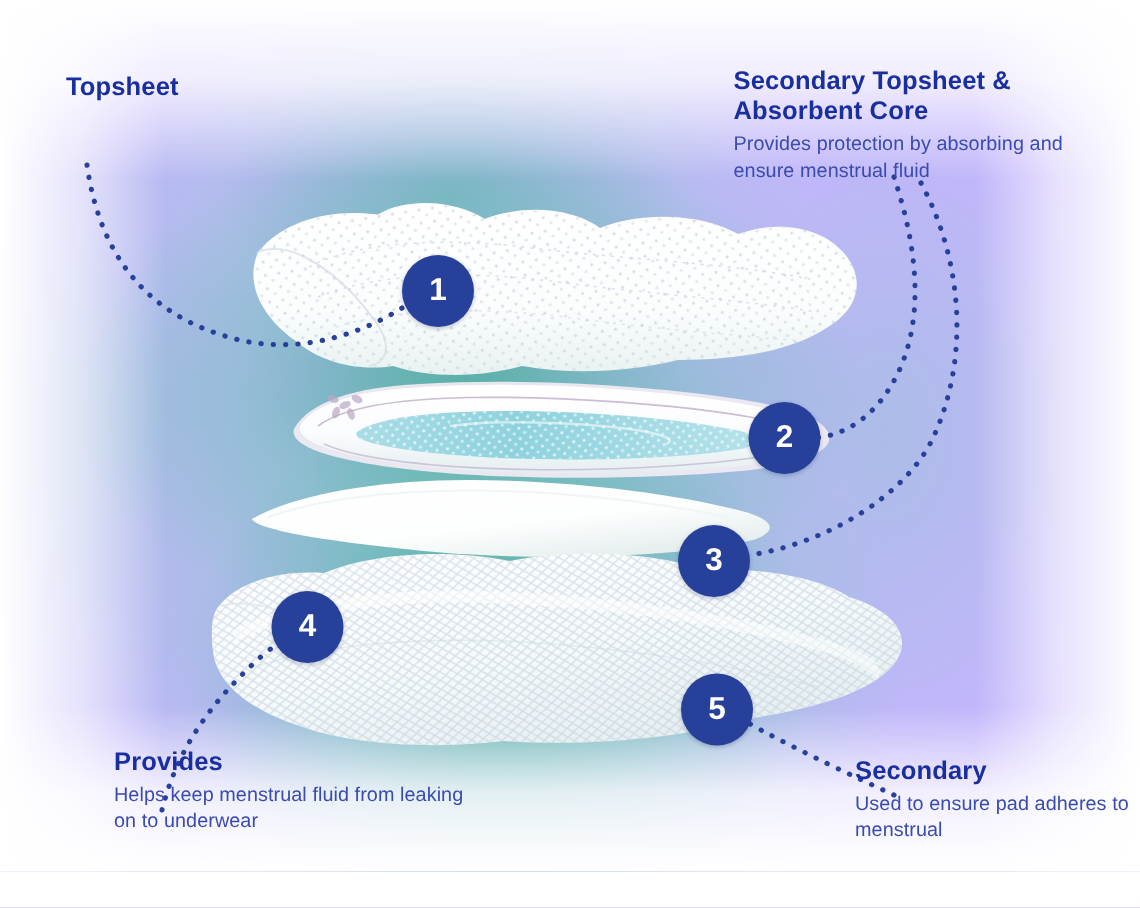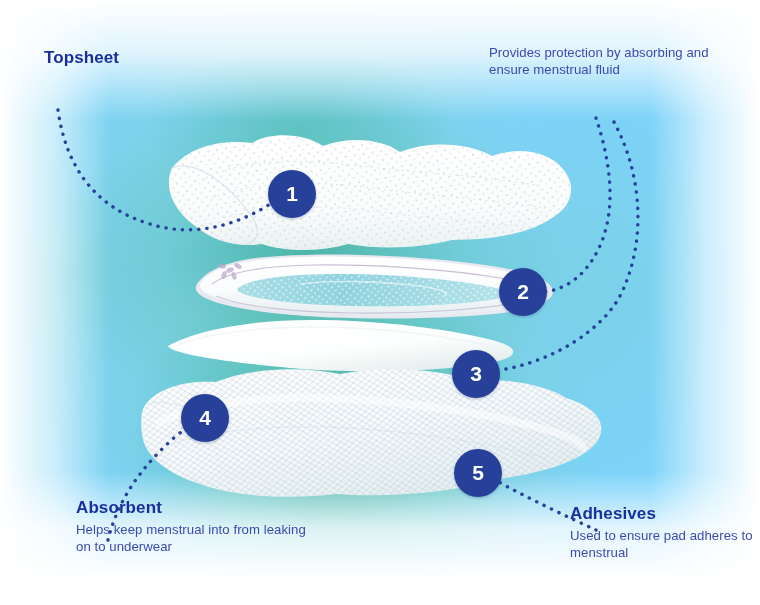--- a/index.html
+++ b/index.html
@@ -7,21 +7,21 @@
   body{
     width:760px;height:605px;
     background:#ffffff;
     font-family:"Liberation Sans", sans-serif;
     overflow:hidden;
   }
   #stage{
     position:relative;
     width:760px;height:581px;
     overflow:hidden;
-    background:#7dd3fc;
+    background:#c4b5fd;
   }
   
   .bg-glow{position:absolute;inset:0;pointer-events:none;}
   .glow-main{
     position:absolute;
     left:-60px;top:-40px;width:880px;height:700px;
     background:
       radial-gradient(ellipse 300px 250px at 395px 480px, rgba(60,170,145,.92) 0%, rgba(85,190,165,.55) 42%, rgba(120,205,185,.18) 70%, rgba(255,255,255,0) 88%),
       radial-gradient(ellipse 330px 210px at 370px 300px, rgba(55,168,143,.80) 0%, rgba(95,195,170,.40) 45%, rgba(255,255,255,0) 80%),
       radial-gradient(ellipse 280px 160px at 360px 170px, rgba(70,180,155,.55) 0%, rgba(130,210,190,.22) 55%, rgba(255,255,255,0) 85%),
@@ -260,30 +260,31 @@
       <path d="M108 540 C118 500,140 468,176 436 C186 428,194 424,198 422"></path>
       <path d="M596 530 C570 518,536 502,506 486 C496 480,490 478,486 476"></path>
     </g>
   </svg>
 
   <div class="label" id="label-topsheet">
     <h3>Topsheet</h3>
   </div>
 
   <div class="label" id="label-core">
+    <h3>Secondary Topsheet &amp; Absorbent Core</h3>
     <p>Provides protection by absorbing and ensure menstrual fluid</p>
   </div>
 
   <div class="label" id="label-backsheet">
-    <h3>Absorbent</h3>
-    <p>Helps keep menstrual into from leaking on to underwear</p>
+    <h3>Provides</h3>
+    <p>Helps keep menstrual fluid from leaking on to underwear</p>
   </div>
 
   <div class="label" id="label-adhesives">
-    <h3>Adhesives</h3>
+    <h3>Secondary</h3>
     <p>Used to ensure pad adheres to menstrual</p>
   </div>
 
   <div class="badge" id="badge-1">1</div>
   <div class="badge" id="badge-2">2</div>
   <div class="badge" id="badge-3">3</div>
   <div class="badge" id="badge-4">4</div>
   <div class="badge" id="badge-5">5</div>
 
 </div>

